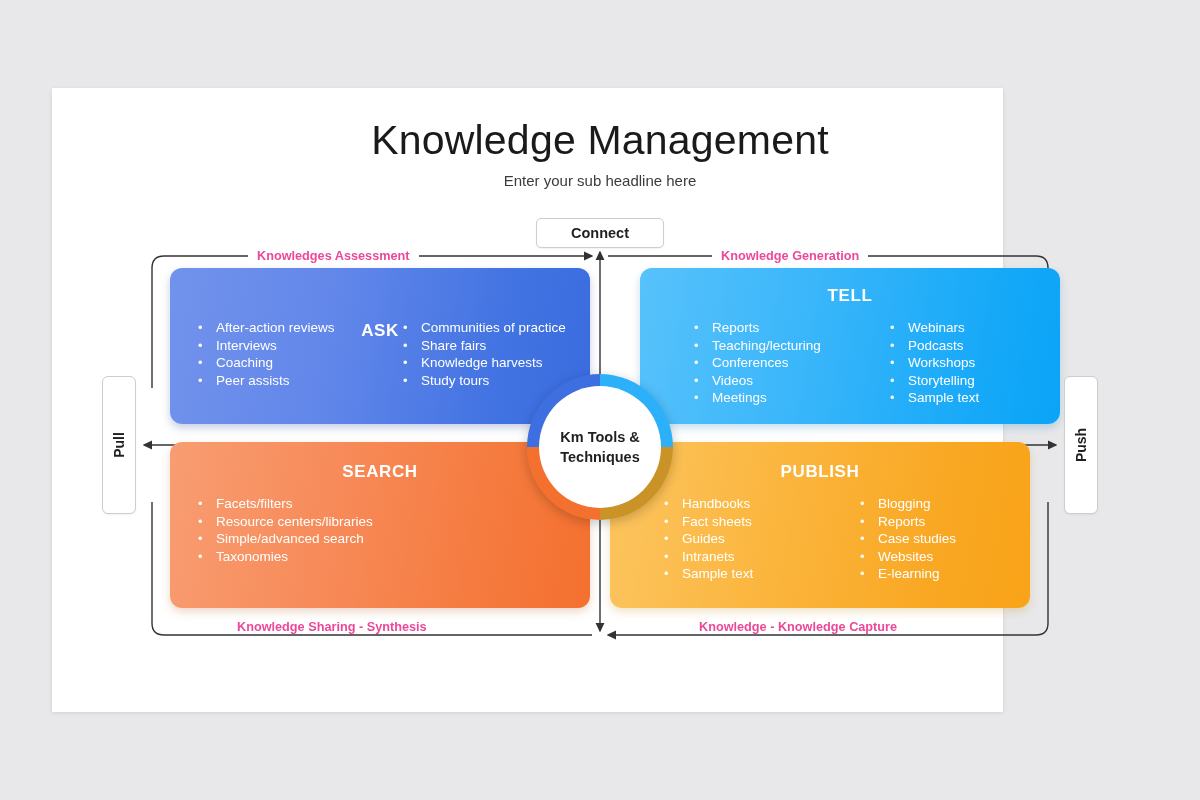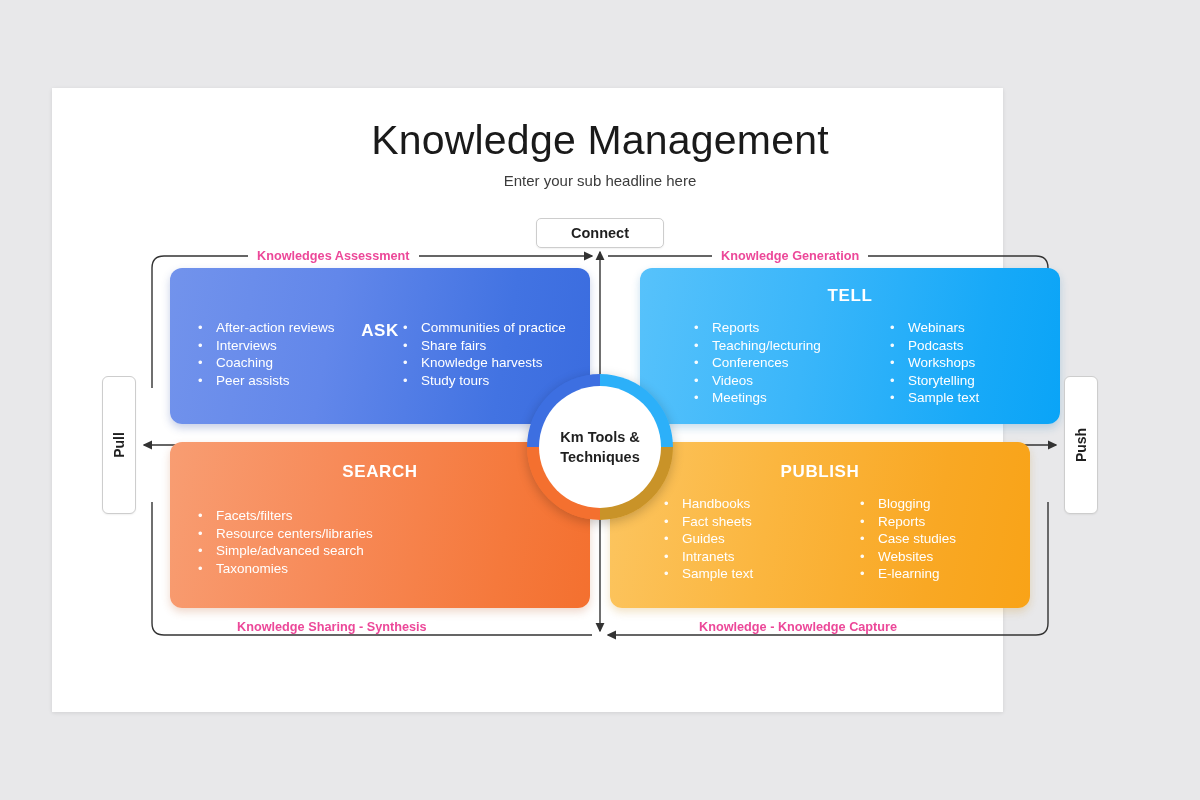--- a/index.html
+++ b/index.html
@@ -144,21 +144,21 @@
   #quad-search {
     left: 118px;
     top: 354px;
     width: 420px;
     height: 166px;
     background: linear-gradient(100deg, #f89d72 0%, #f78a58 40%, #f5793c 78%, #f4702f 100%);
     box-shadow: 0 4px 9px rgba(190,90,40,0.24);
   }
   #quad-search .qtitle { top: 20px; }
   #quad-search .cols { top: 54px; padding: 0 18px 0 26px; }
-  #quad-search .cols ul:first-child { width: 380px; margin-top: 12px; }
+  #quad-search .cols ul:first-child { width: 380px; }
 
   
   #quad-publish {
     left: 558px;
     top: 354px;
     width: 420px;
     height: 166px;
     background: linear-gradient(100deg, #fcc560 0%, #fbb63f 38%, #f9a824 76%, #f9a317 100%);
     box-shadow: 0 4px 9px rgba(200,140,20,0.24);
   }

